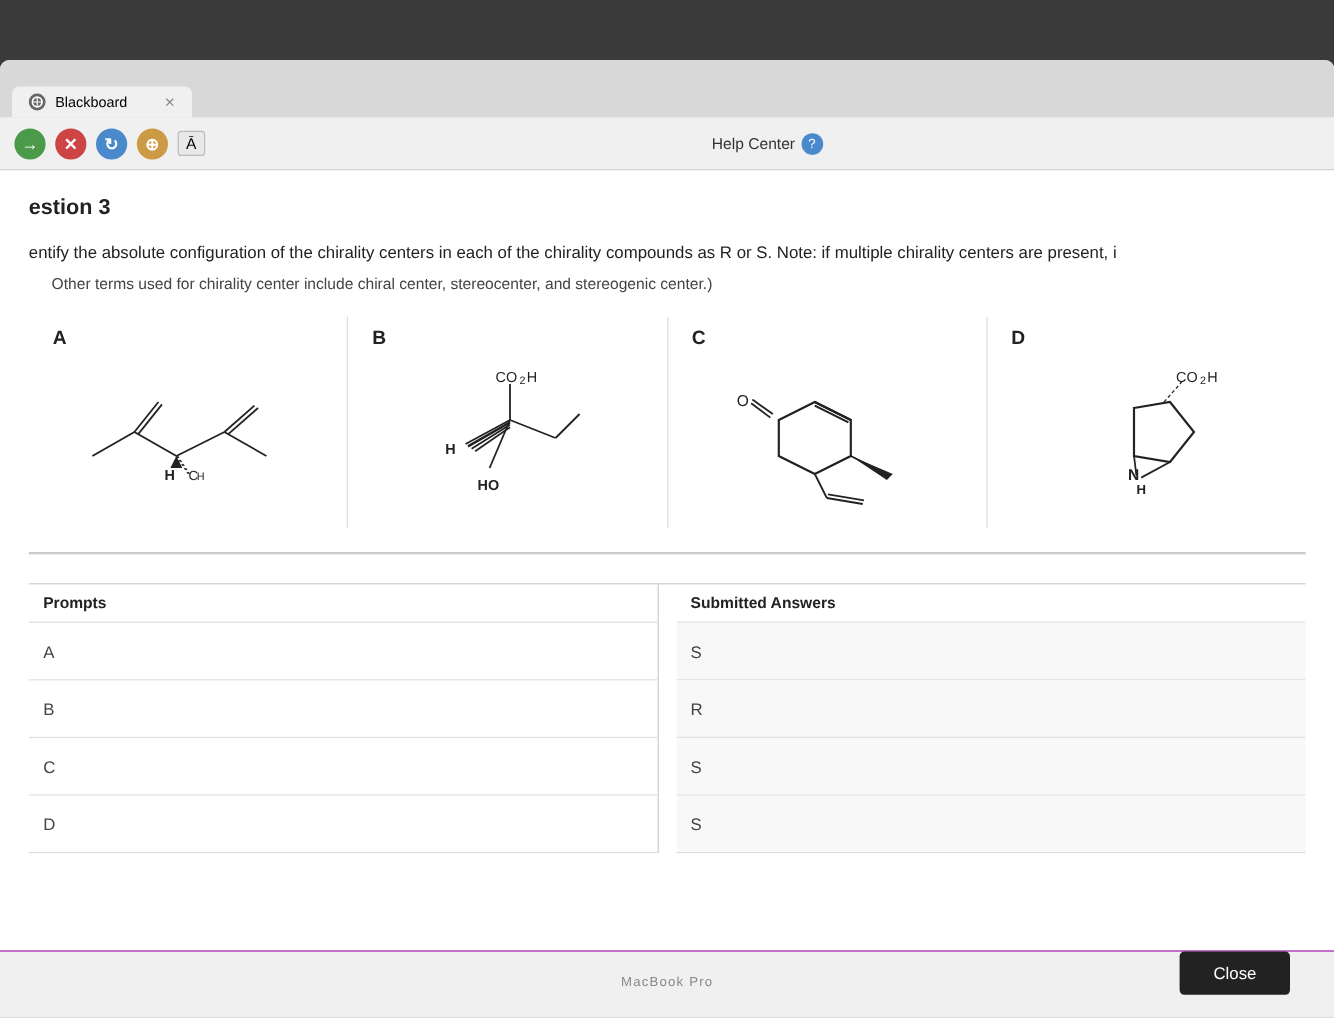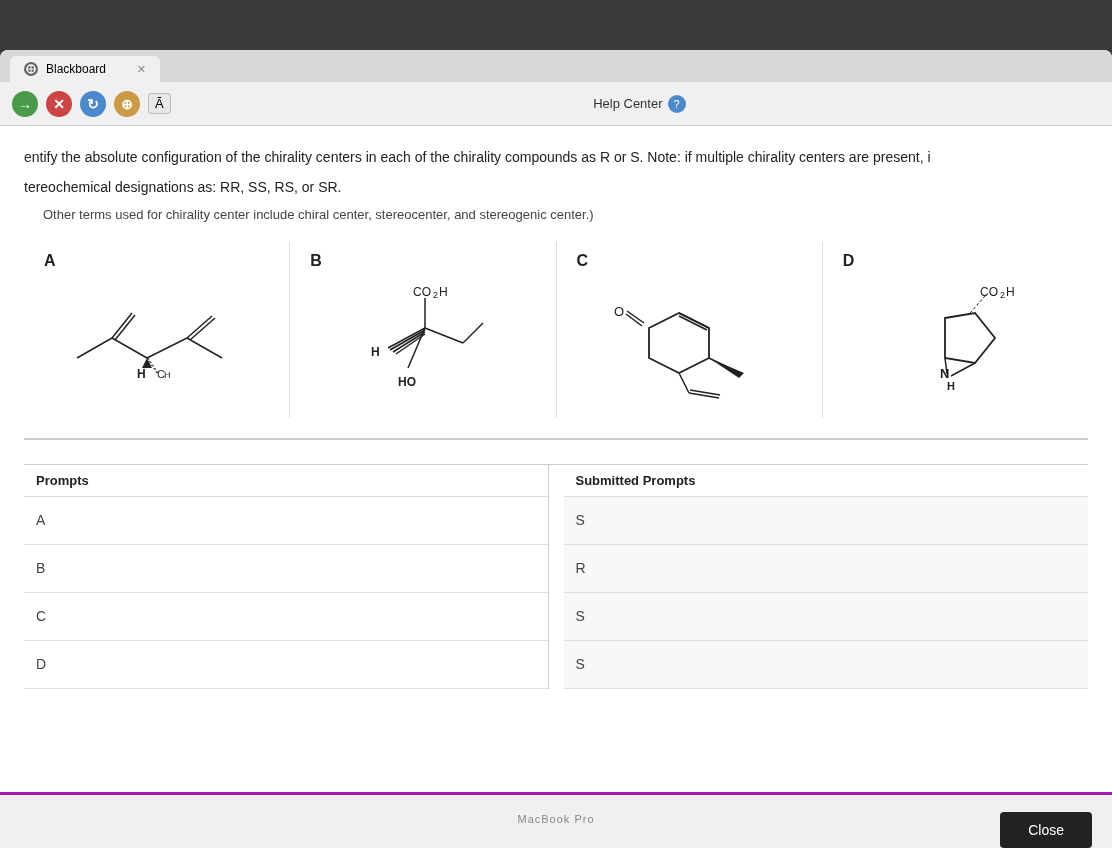--- a/index.html
+++ b/index.html
@@ -17,21 +17,21 @@
       position: absolute;
       top: 50px;
       left: 0;
       right: 0;
       bottom: 0;
       background: #f0f0f0;
       border-radius: 8px 8px 0 0;
     }
 
     .tab-bar {
-      height: 32px;
+      height: 48px;
       background: #d8d8d8;
       border-radius: 8px 8px 0 0;
       display: flex;
       align-items: flex-end;
       padding-left: 10px;
     }
 
     .tab {
       background: #f0f0f0;
       border-radius: 6px 6px 0 0;
@@ -233,25 +233,25 @@
       background: #f8f8f8;
     }
 
     .footer-bar {
       position: absolute;
       bottom: 0;
       left: 0;
       right: 0;
       height: 56px;
       background: #f0f0f0;
-      border-top: 3px solid #a21caf;
-      display: flex;
-      align-items: flex-end;
+      border-top: 1px solid #a21caf;
+      display: flex;
+      align-items: flex-start;
       justify-content: flex-end;
-      padding: 0 20px;
+      padding: 0 37px;
     }
 
     .close-btn {
       background: #222;
       color: white;
       border: none;
       padding: 10px 28px;
       font-size: 14px;
       border-radius: 4px;
       cursor: pointer;
@@ -299,26 +299,24 @@
     <div class="address-area">
       <div class="help-btn">
         <span>Help Center</span>
         <div class="help-circle">?</div>
       </div>
     </div>
   </div>
 
   <div class="content-area">
 
+    <div class="question-header">estion 3</div>
 
     <div class="question-text">
       <span>entify the absolute configuration of the chirality centers in each of the chirality compounds as R or S. Note: if multiple chirality centers are present, i</span>
-    </div>
-    <div class="question-text">
-      <span>tereochemical designations as: RR, SS, RS, or SR.</span>
     </div>
     <div class="other-terms">Other terms used for chirality center include chiral center, stereocenter, and stereogenic center.)</div>
 
     <div class="molecules-row">
 
       <div class="molecule-box">
         <div class="mol-label">A</div>
         <div class="molecule-svg">
           <svg width="200" height="120" viewBox="0 0 200 120">
 
@@ -435,21 +433,21 @@
         </div>
         <div class="prompt-row">
           <span>C</span>
         </div>
         <div class="prompt-row">
           <span>D</span>
         </div>
       </div>
 
       <div class="answers-col">
-        <div class="col-header">Submitted Prompts</div>
+        <div class="col-header">Submitted Answers</div>
         <div class="answer-row">
           <span>S</span>
         </div>
         <div class="answer-row">
           <span>R</span>
         </div>
         <div class="answer-row">
           <span>S</span>
         </div>
         <div class="answer-row">

